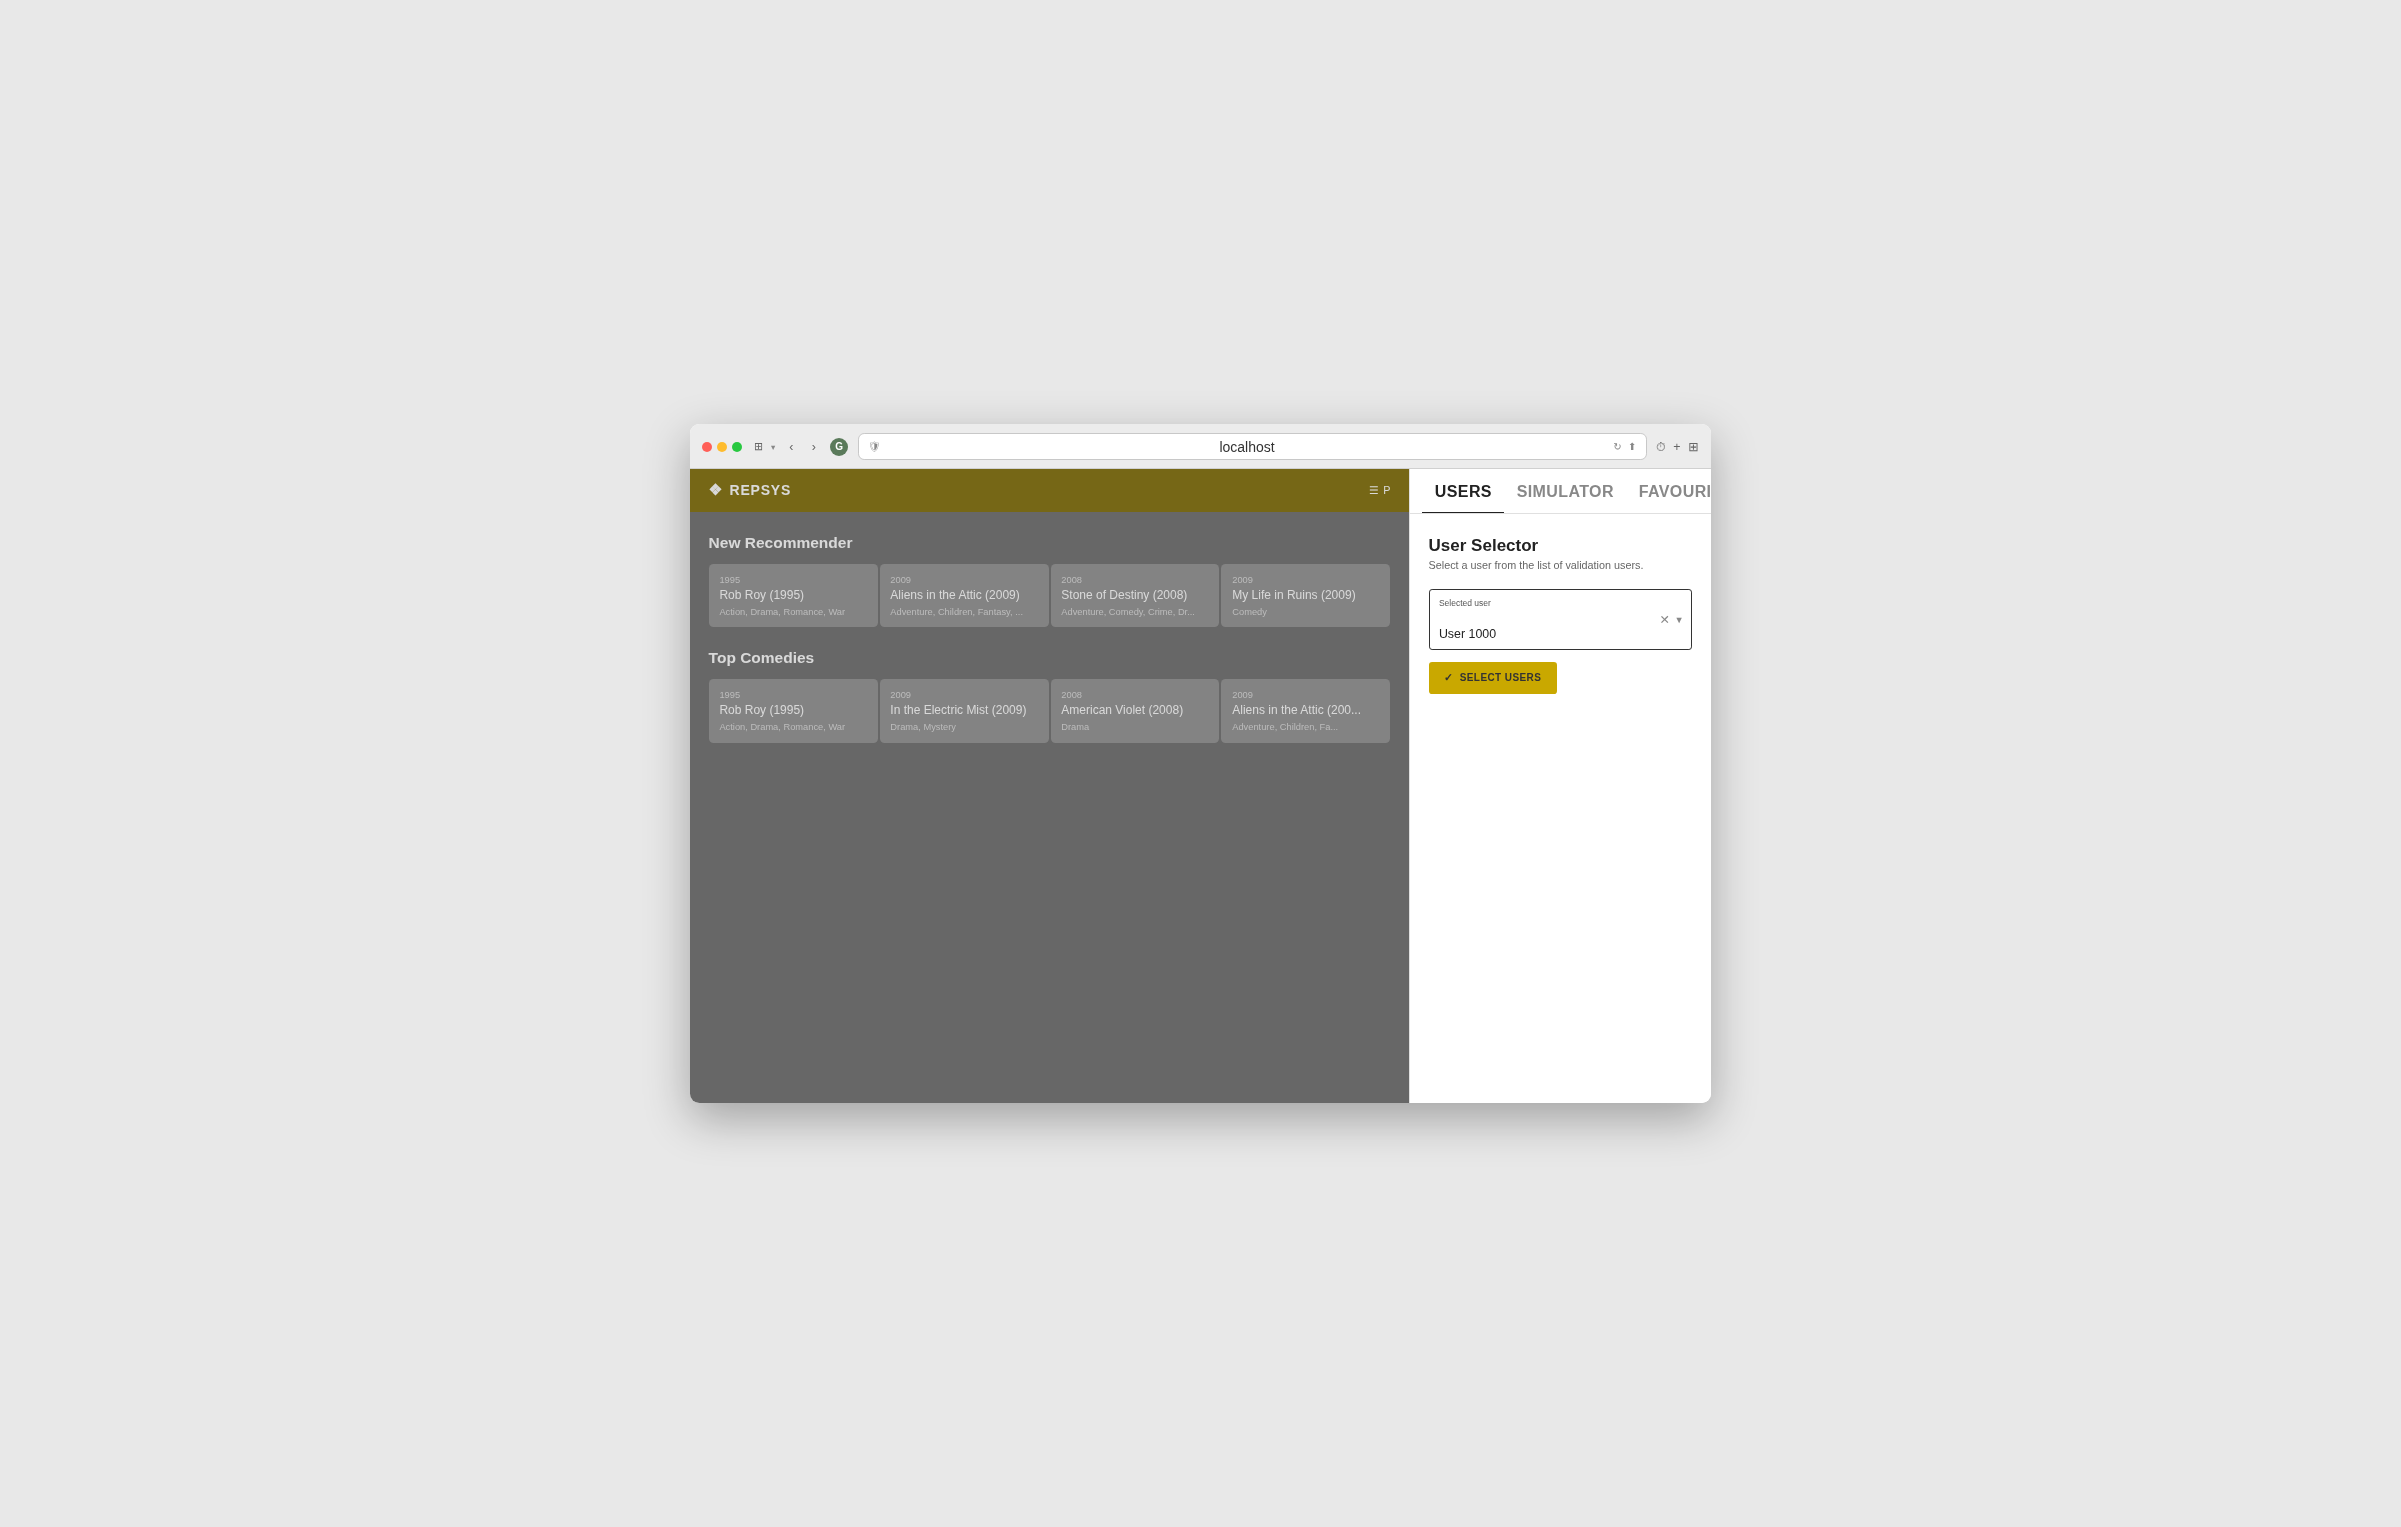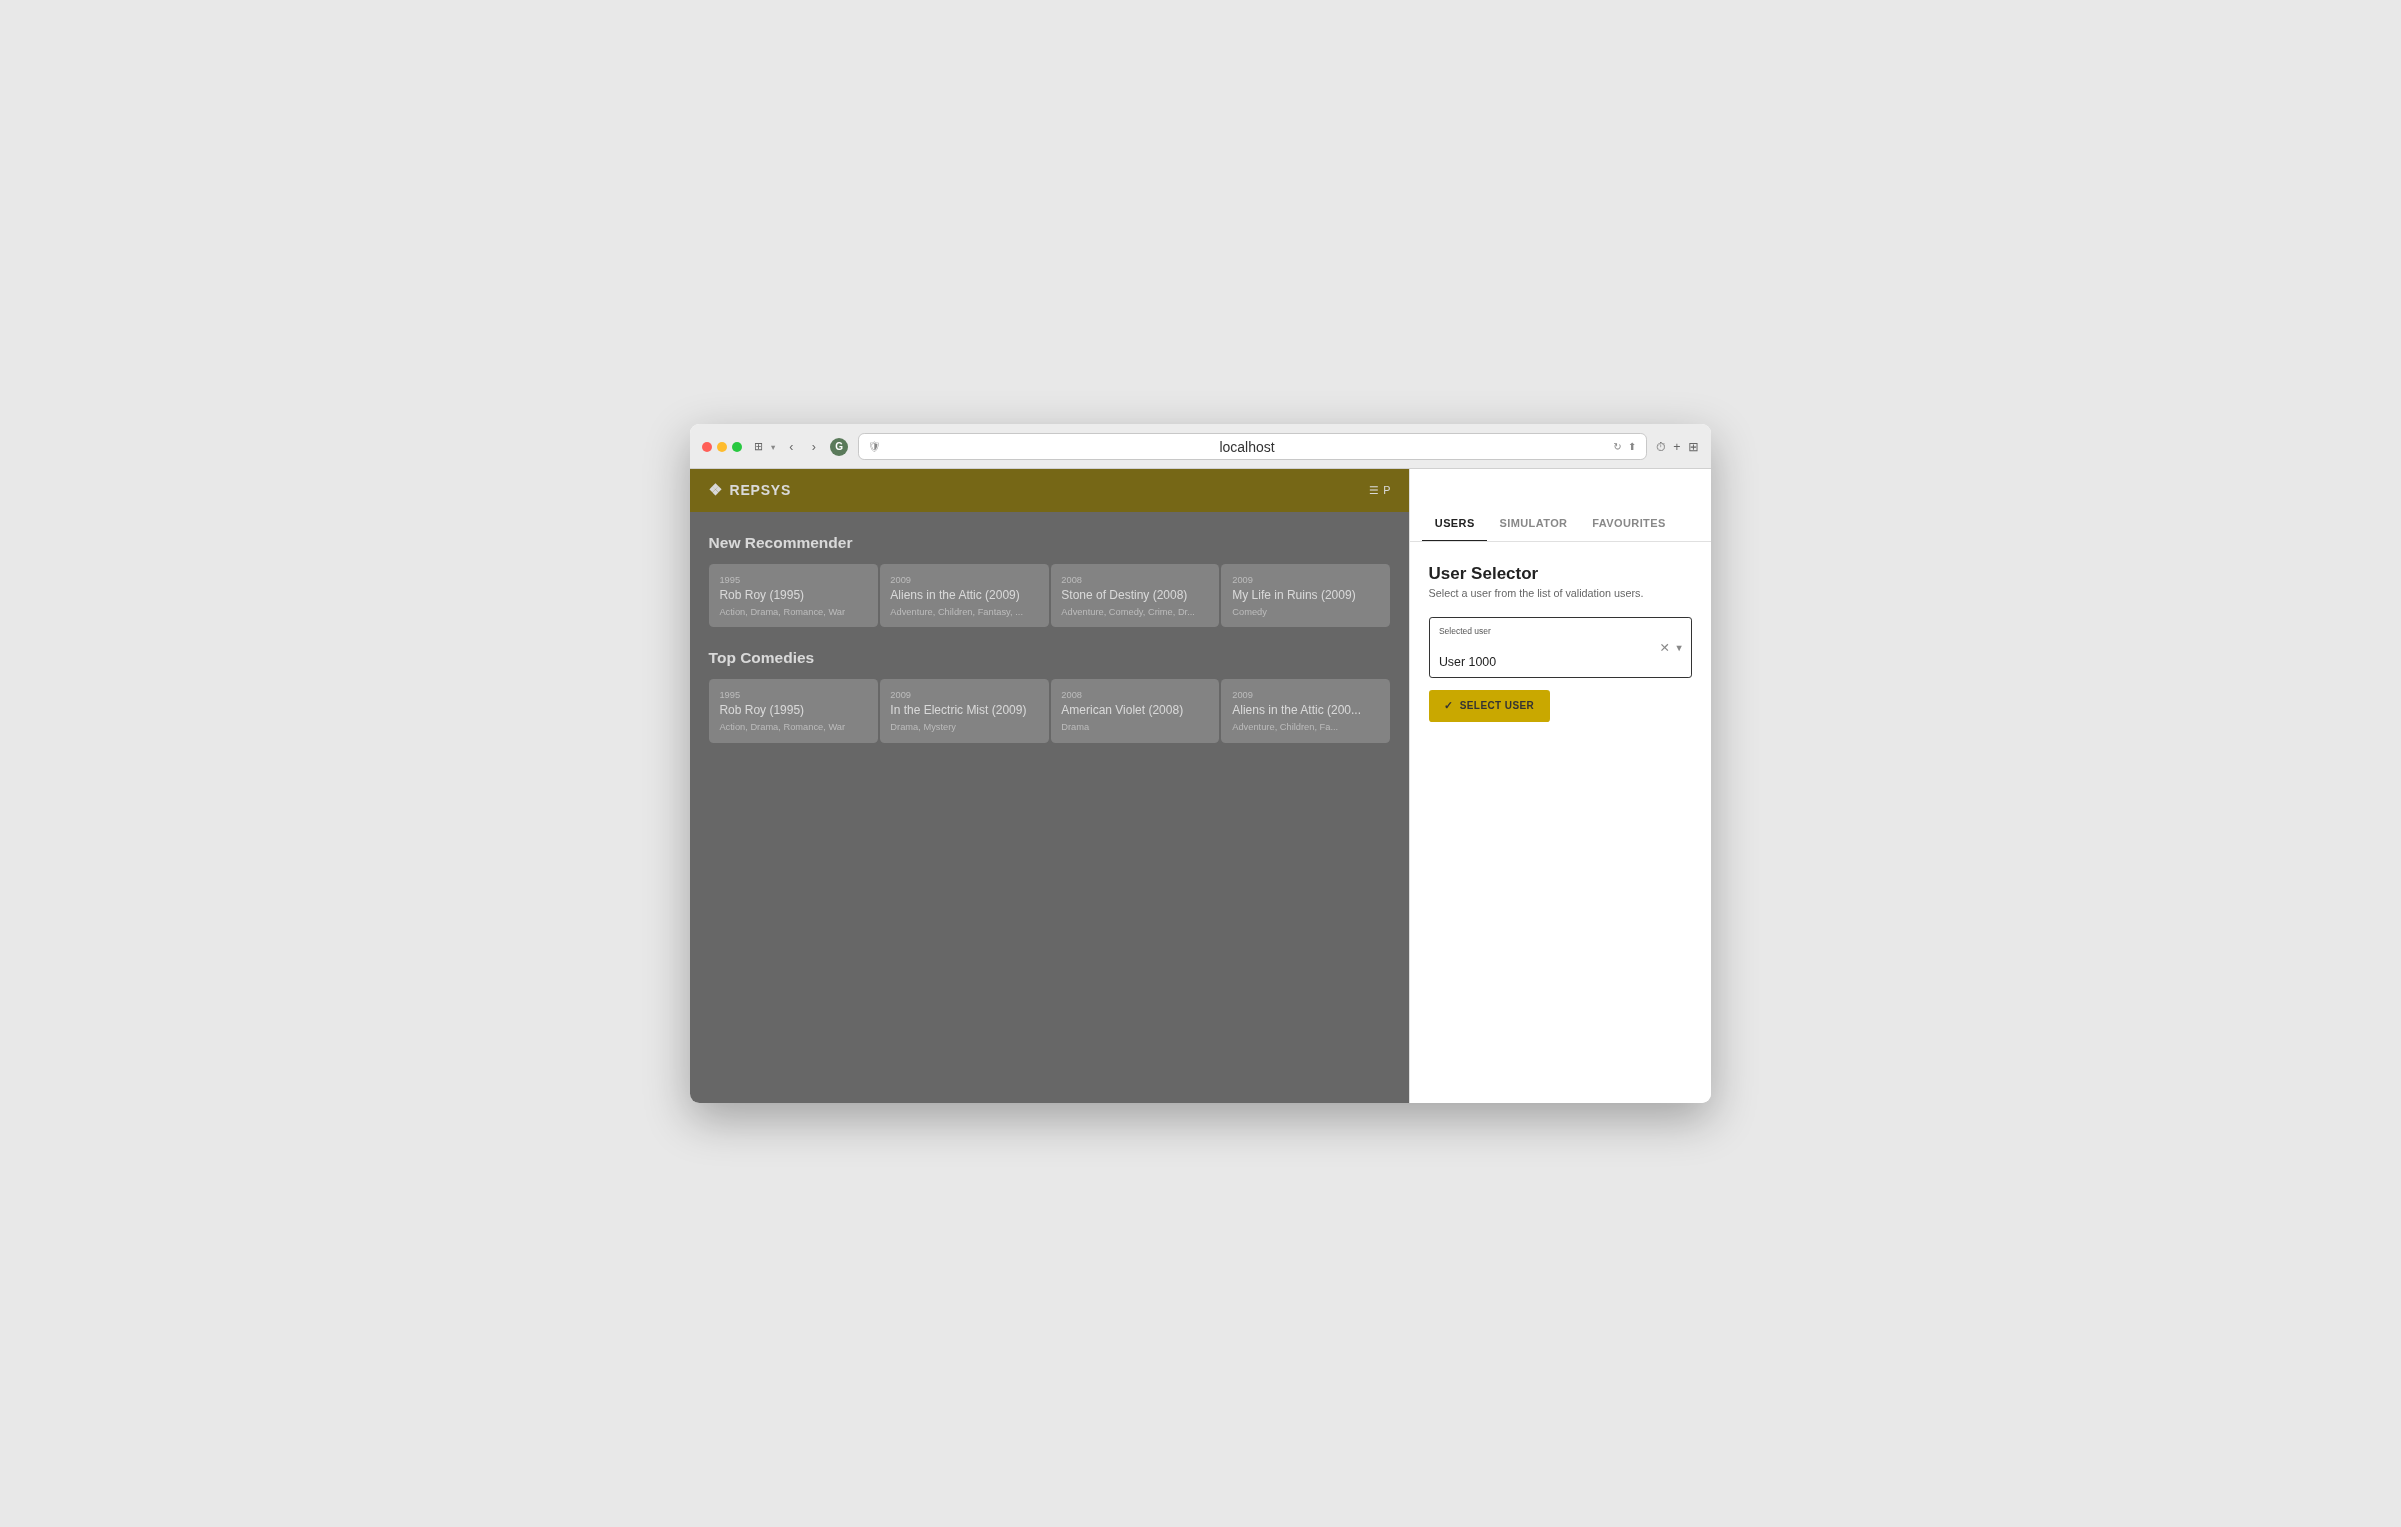--- a/index.html
+++ b/index.html
@@ -212,27 +212,26 @@
 
     
     .panel-tabs {
       display: flex;
       border-bottom: 0.8px solid #e0e0e0;
       padding: 0 12.4px;
     }
 
     .panel-tab {
       padding: 14px 12.4px 10.8px;
-      font-size: 11px;
+      font-size: 16px;
       font-weight: 600;
       color: #888;
       cursor: pointer;
       border-bottom: 1.5px solid transparent;
       letter-spacing: 0.4px;
-      margin-top: 34px;
     }
 
     .panel-tab.active {
       color: #222;
       border-bottom: 1.5px solid #222;
     }
 
     
     .panel-content {
       padding: 21.7px 18.6px;
@@ -458,21 +457,21 @@
           <div class="selector-label">Selected user</div>
           <div class="selector-value">User 1000</div>
           <div class="selector-controls">
             <span class="selector-clear">✕</span>
             <span class="selector-arrow">▼</span>
           </div>
         </div>
 
         <button class="select-user-btn">
           <span class="check-icon">✓</span>
-          <span>SELECT USER</span>
+          <span>SELECT USERS</span>
         </button>
       </div>
 
     </div>
 
   </div>
 </div>
 
 
 </body></html>

